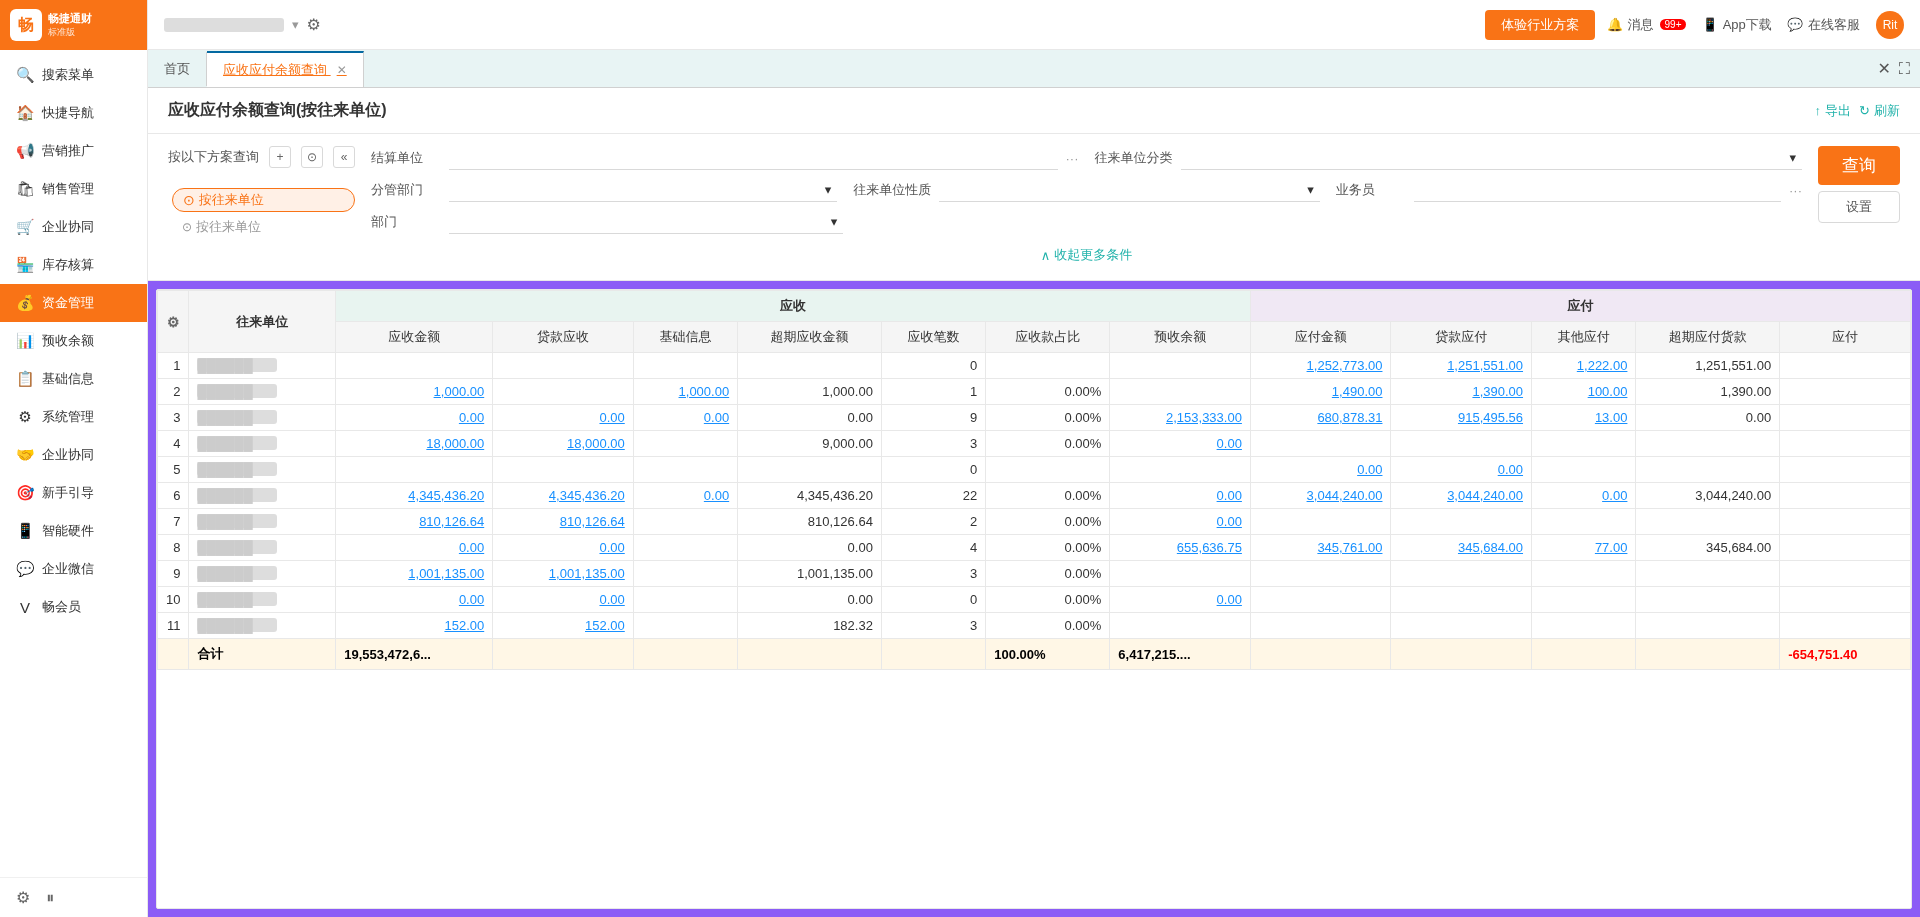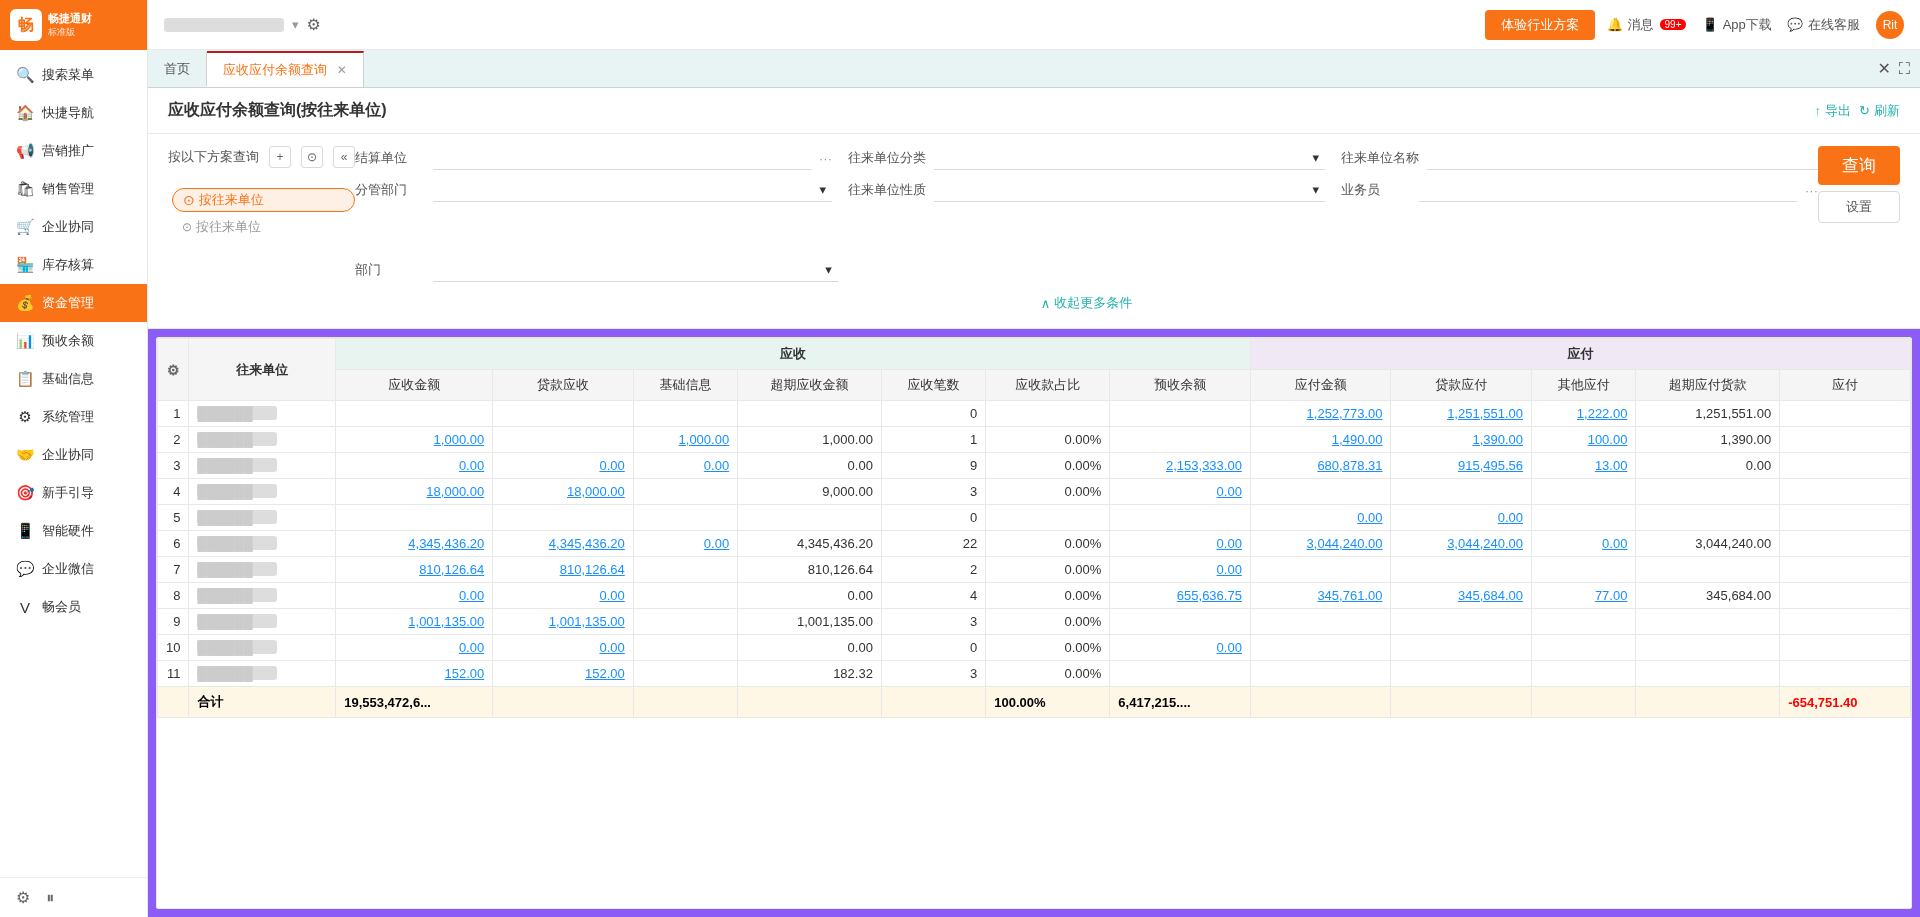--- a/index.html
+++ b/index.html
@@ -23,21 +23,21 @@
     .top-bar-left { display: flex; align-items: center; gap: 8px; flex: 1; }
     .company-name { color: #999; font-size: 13px; }
     .top-bar-btn { background: #f97316; color: #fff; border: none; padding: 6px 16px; border-radius: 4px; cursor: pointer; font-size: 13px; }
     .top-bar-right { display: flex; align-items: center; gap: 16px; }
     .top-bar-action { display: flex; align-items: center; gap: 4px; color: #555; cursor: pointer; font-size: 13px; }
     .badge { background: #f00; color: #fff; border-radius: 10px; padding: 0 5px; font-size: 10px; margin-left: 2px; }
 
     
     .tab-bar { background: #e8f4f4; display: flex; align-items: center; border-bottom: 1px solid #d0d0d0; min-height: 38px; }
     .tab { padding: 8px 16px; cursor: pointer; color: #555; font-size: 13px; border-right: 1px solid #d0d0d0; }
-    .tab.active { background: #fff; color: #f97316; font-weight: 500; border-top: 2px solid #b91c1c; }
+    .tab.active { background: #fff; color: #f97316; font-weight: 500; border-top: 2px solid #0369a1; text-decoration: underline; }
     .tab-close { margin-left: 6px; color: #999; font-size: 12px; }
     .tab-bar-right { margin-left: auto; display: flex; align-items: center; gap: 8px; padding-right: 10px; }
     .tab-bar-icon { color: #555; cursor: pointer; font-size: 16px; }
 
     
     .content { flex: 1; overflow: hidden; display: flex; flex-direction: column; background: #8b5cf6; }
 
     
     .page-header { background: #fff; padding: 12px 20px; display: flex; align-items: center; justify-content: space-between; border-bottom: 1px solid #e8e8e8; }
     .page-title { font-size: 16px; font-weight: 600; color: #333; }
@@ -206,21 +206,21 @@
           <span>导出</span>
         </div>
         <div class="action-btn">
           <span>↻</span>
           <span>刷新</span>
         </div>
       </div>
     </div>
 
     <div class="filter-area">
-      <div style="display:flex;gap:0;">
+      <div style="display:flex;gap:16px;">
         <div style="display:flex;flex-direction:column;gap:8px;">
           <div class="filter-top">
             <span class="filter-label">按以下方案查询</span>
             <div class="filter-icon-btn">+</div>
             <div class="filter-icon-btn">⊙</div>
             <div class="filter-icon-btn">«</div>
           </div>
           <div style="display:flex;flex-direction:column;gap:4px;padding-left:4px;">
             <div class="scheme-tag">
               <span style="color:#f97316;font-size:14px;">⊙</span>
@@ -240,24 +240,20 @@
               <input class="filter-input" style="flex: 1 1 0%;">
               <span class="filter-dots">···</span>
             </div>
             <div class="filter-field">
               <span class="filter-field-label">往来单位分类</span>
               <div class="filter-select" style="flex:1;display:flex;justify-content:space-between;">
                 <span></span>
                   <span>▾</span>
               </div>
             </div>
-            <div class="filter-field">
-              <span class="filter-field-label">往来单位名称</span>
-              <input class="filter-input" style="flex: 1 1 0%;">
-            </div>
           </div>
 
           <div class="filter-row">
             <div class="filter-field">
               <span class="filter-field-label">分管部门</span>
               <div class="filter-select" style="flex:1;display:flex;justify-content:space-between;">
                 <span></span>
                   <span>▾</span>
               </div>
             </div>
@@ -269,21 +265,21 @@
               </div>
             </div>
             <div class="filter-field">
               <span class="filter-field-label">业务员</span>
               <input class="filter-input" style="flex: 1 1 0%;">
               <span class="filter-dots">···</span>
             </div>
           </div>
 
           <div class="filter-row">
-            <div class="filter-field" style="max-width:33%;margin-top:48px;">
+            <div class="filter-field" style="max-width:33%;">
               <span class="filter-field-label">部门</span>
               <div class="filter-select" style="flex:1;display:flex;justify-content:space-between;">
                 <span></span>
                   <span>▾</span>
               </div>
             </div>
           </div>
 
           <div style="display:flex;justify-content:center;">
             <div class="collapse-btn">

